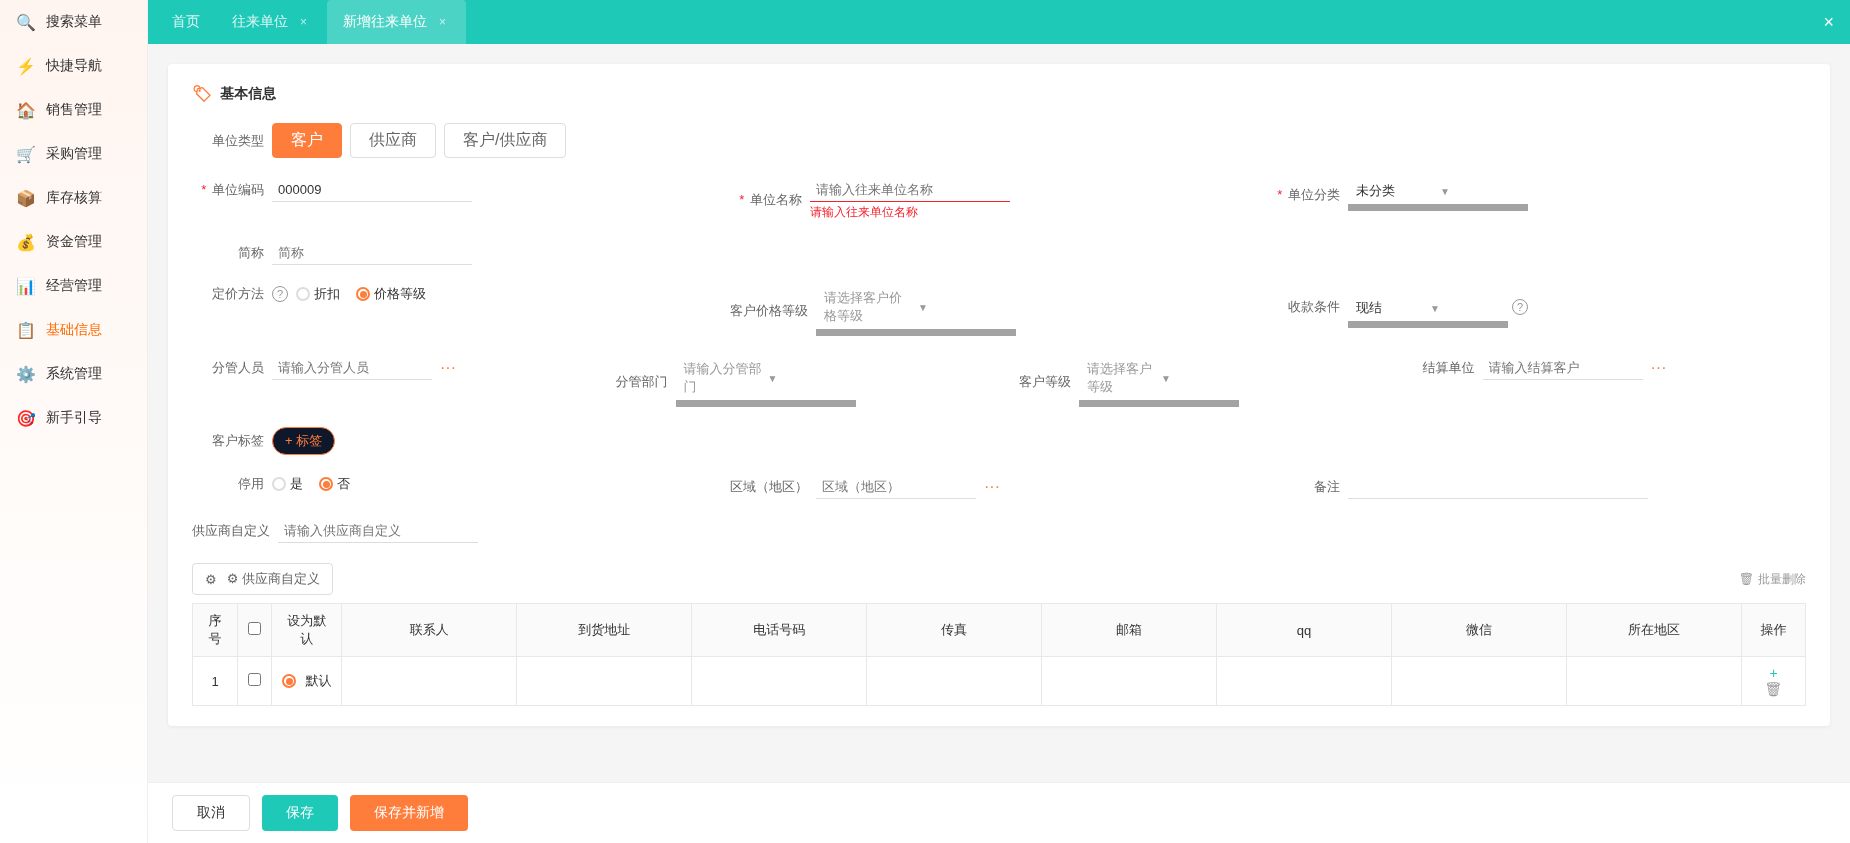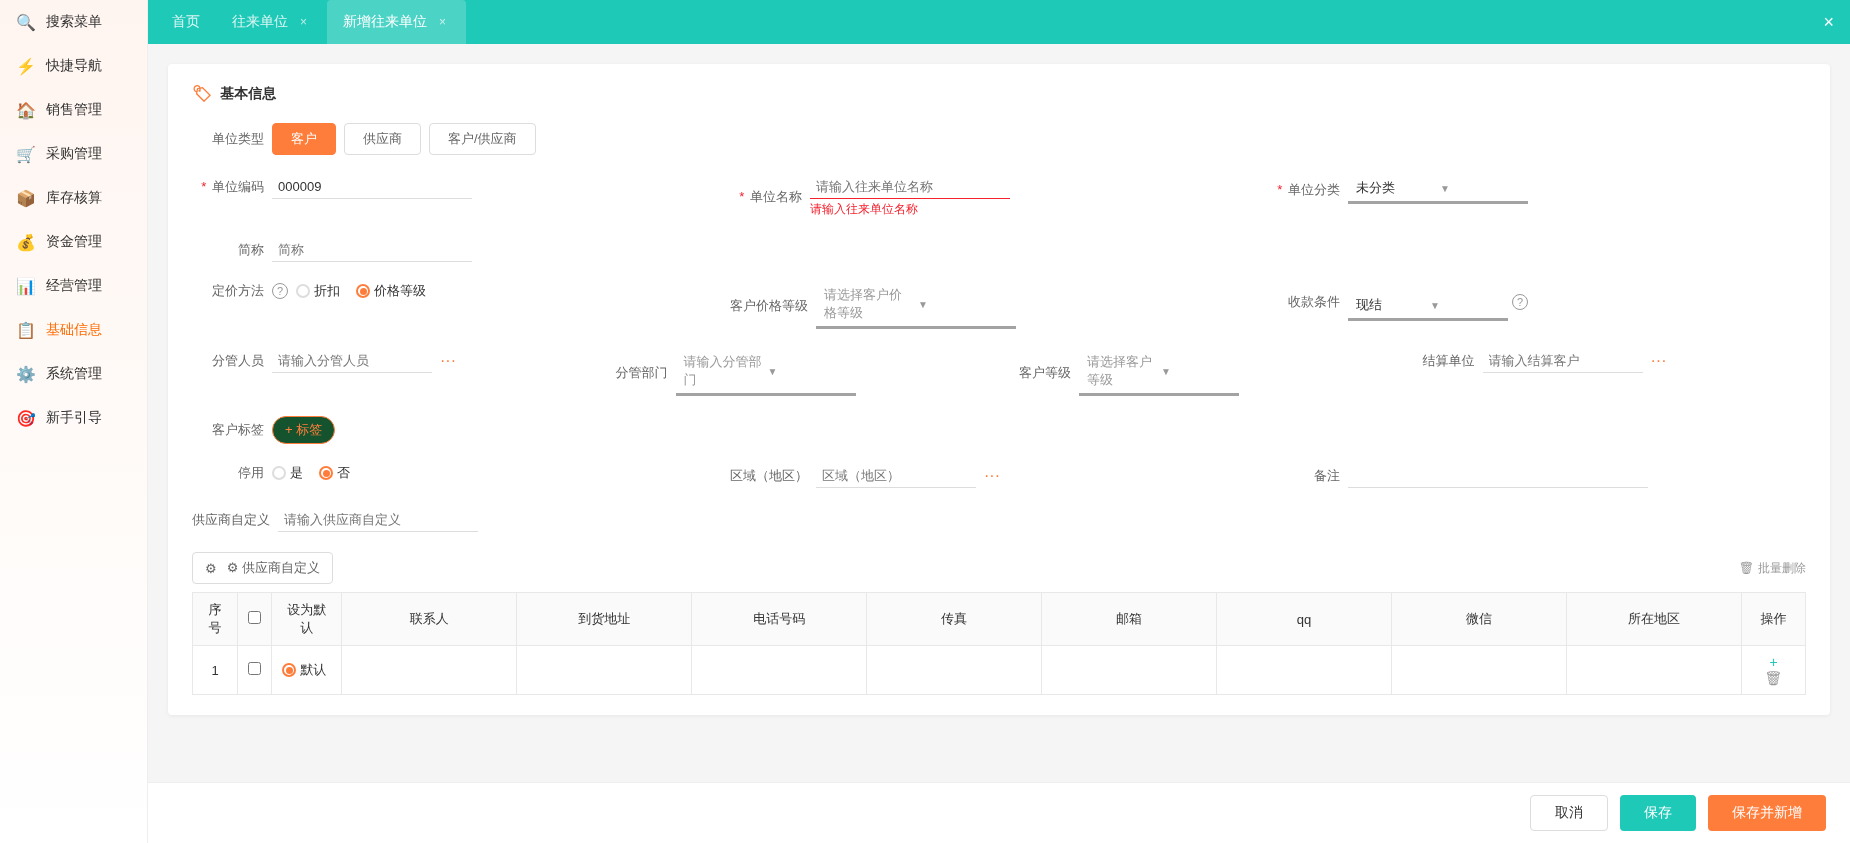--- a/index.html
+++ b/index.html
@@ -152,41 +152,41 @@
     .error-tip {
       color: #f5222d;
       font-size: 12px;
       margin-top: 2px;
     }
     .form-select {
       display: flex;
       align-items: center;
       gap: 4px;
       padding: 4px 8px;
-      border-bottom: 3px solid #a3a3a3;
+      border-bottom: 7px solid #a3a3a3;
       cursor: pointer;
       color: #333;
       min-width: 160px;
     }
     .form-select span { flex: 1; color: #999; font-size: 13px; }
     .form-select .arrow { color: #999; font-size: 10px; }
 
     
     .unit-type-group {
       display: flex;
       gap: 8px;
     }
     .unit-btn {
       padding: 6px 18px;
       border-radius: 4px;
       border: 1px solid #ddd;
       background: #fff;
       color: #666;
       cursor: pointer;
-      font-size: 13px;
+      font-size: 16px;
     }
     .unit-btn.active {
       background: #ff7d3b;
       border-color: #ff7d3b;
       color: #fff;
     }
 
     
     .radio-group {
       display: flex;
@@ -223,21 +223,21 @@
 
     
     .tag-btn {
       display: flex;
       align-items: center;
       gap: 4px;
       padding: 4px 12px;
       border-radius: 16px;
       border: 1px solid #ff7d3b;
       color: #ff7d3b;
-      background: #14532d;
+      background: #0f172a;
       cursor: pointer;
       font-size: 13px;
     }
 
     
     .more-btn {
       color: #ff7d3b;
       cursor: pointer;
       font-size: 16px;
       padding: 0 4px;
@@ -305,21 +305,20 @@
       font-size: 14px;
     }
     .table-action-btn.delete { color: #999; }
 
     
     .footer {
       background: #fff;
       border-top: 1px solid #eee;
       padding: 12px 24px;
       display: flex;
-      justify-content: flex-end;
       gap: 12px;
       flex-shrink: 0;
     }
     .btn {
       padding: 8px 24px;
       border-radius: 4px;
       font-size: 14px;
       cursor: pointer;
       border: none;
     }
@@ -599,21 +598,21 @@
             <th>微信</th>
             <th>所在地区</th>
             <th>操作</th>
           </tr>
         </thead>
         <tbody>
           <tr>
             <td>1</td>
             <td><input type="checkbox" style=""></td>
             <td>
-              <div class="radio-item" style="justify-content:flex-start;">
+              <div class="radio-item" style="justify-content:space-between;">
                 <div class="radio-circle checked"></div>
                 <span>默认</span>
               </div>
             </td>
             <td><input type="text" style="border: none; outline: none; width: 100%; font-size: 13px;"></td>
             <td><input type="text" style="border: none; outline: none; width: 100%; font-size: 13px;"></td>
             <td><input type="text" style="border: none; outline: none; width: 100%; font-size: 13px;"></td>
             <td><input type="text" style="border: none; outline: none; width: 100%; font-size: 13px;"></td>
             <td><input type="text" style="border: none; outline: none; width: 100%; font-size: 13px;"></td>
             <td><input type="text" style="border: none; outline: none; width: 100%; font-size: 13px;"></td>

